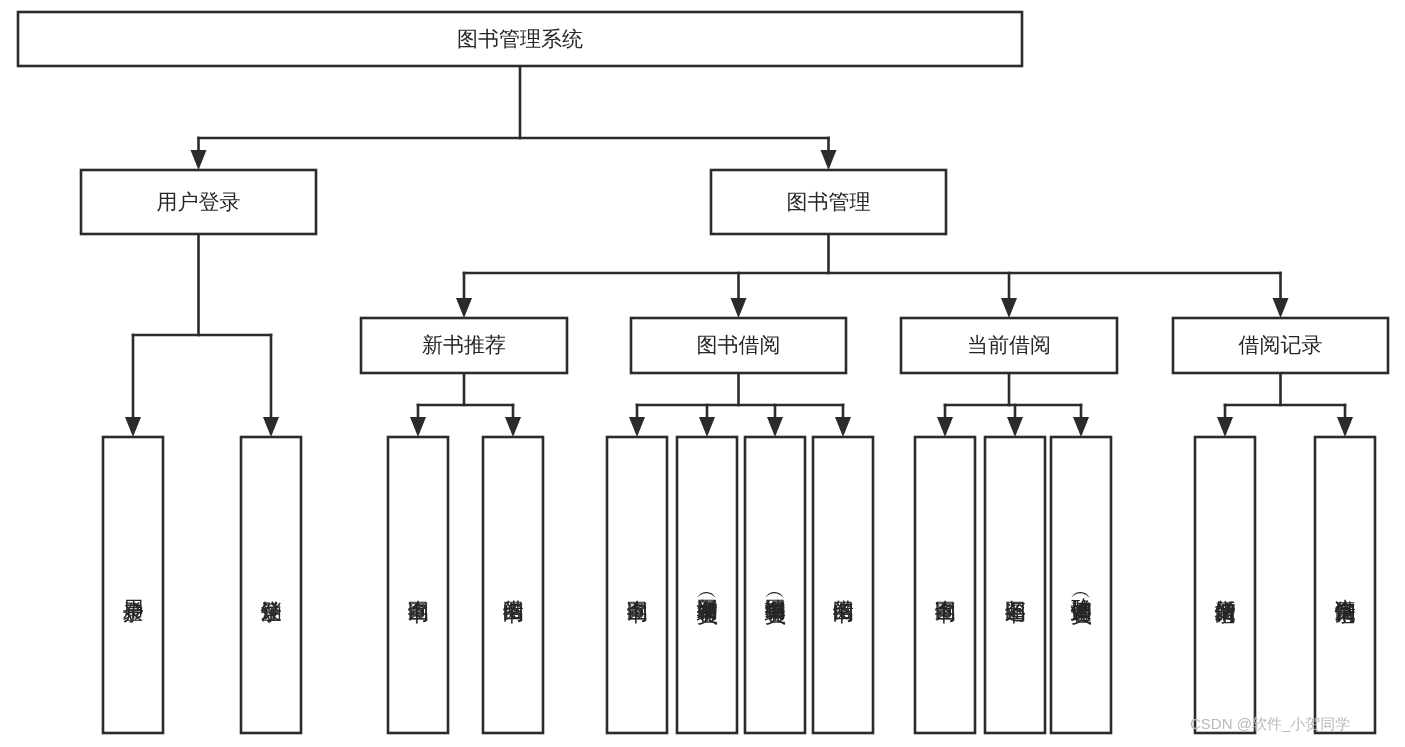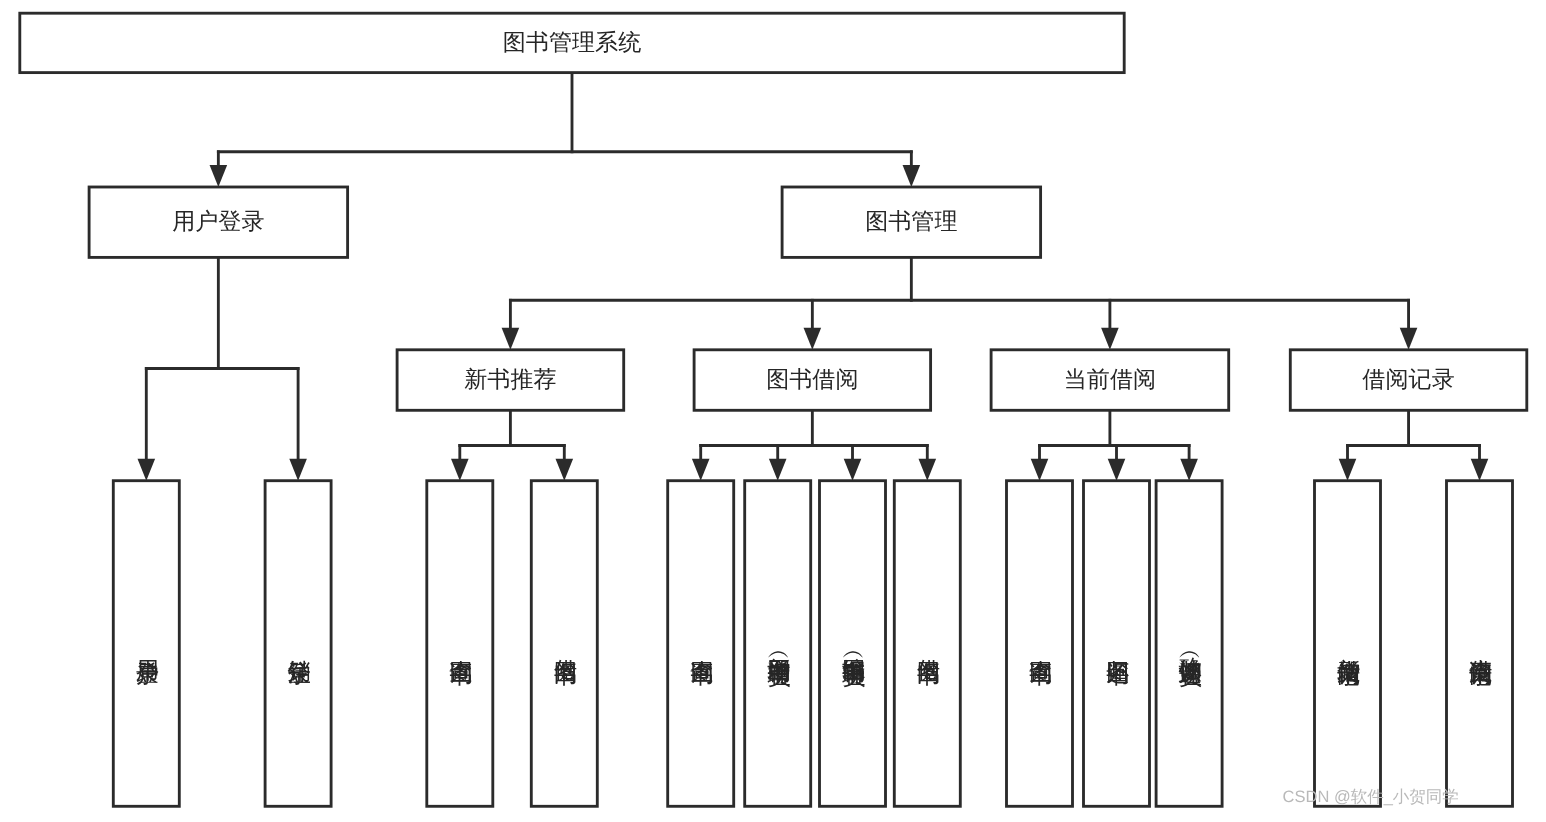--- a/index.html
+++ b/index.html
@@ -65,21 +65,21 @@
     justify-content: center;
     box-sizing: border-box;
     pointer-events: none;
   }
   .watermark {
     position: absolute;
     font-family: "Liberation Sans", "DejaVu Sans", sans-serif;
     font-size: 15px;
     color: #b9b9b9;
     white-space: nowrap;
-    left: 1166px;
+    left: 1190px;
     top: 715px;
   }
 </style>
 </head>
 <body>
 
 <div id="diagram-root">
 
   <svg class="diagram-canvas" viewBox="0 0 1405 747">
     <g id="connectors">

